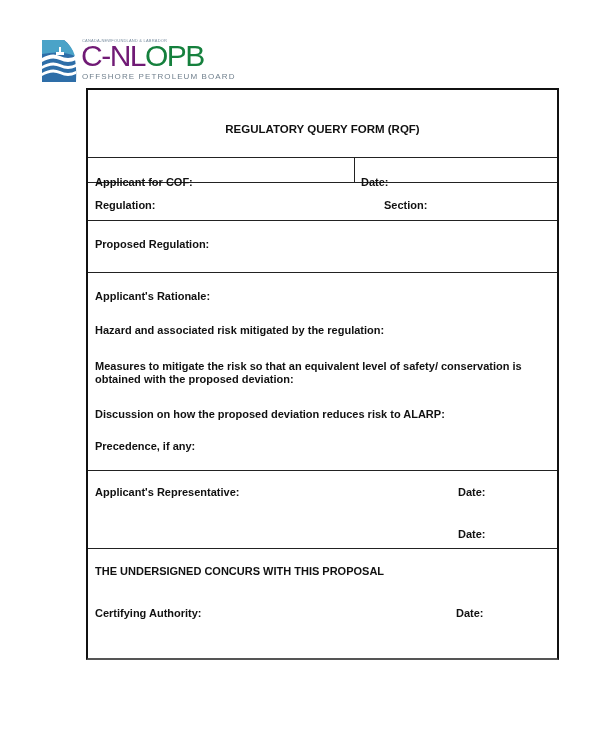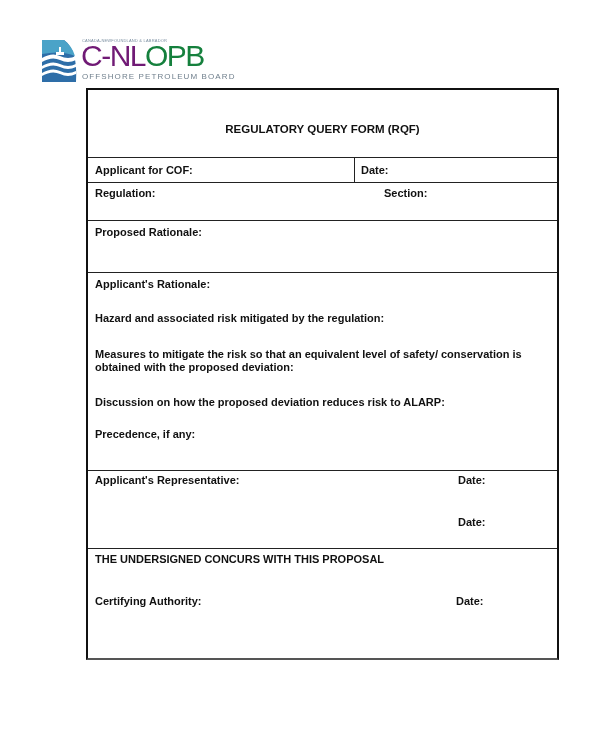--- a/index.html
+++ b/index.html
@@ -9,21 +9,21 @@
   .logo-mark { position: absolute; left: 0; top: 2px; width: 36px; height: 42px; }
   .logo-small { position: absolute; left: 40px; top: 0px; font-size: 4px; color: #7a8ea0; letter-spacing: 0.2px; white-space: nowrap; }
   .logo-name { position: absolute; left: 39px; top: 3px; font-size: 30px; line-height: 30px; letter-spacing: -1.5px; white-space: nowrap; font-family: "Liberation Sans", sans-serif; }
   .logo-name .c1 { color: #701a75; }
   .logo-name .c2 { color: #15803d; }
   .logo-sub { position: absolute; left: 40px; top: 34px; font-size: 8px; color: #6f7f8c; letter-spacing: 1.1px; white-space: nowrap; }
 
   .form { position: absolute; left: 86px; top: 88px; width: 469px; border: 2px solid #111; border-bottom-color: #555; }
   .row { position: relative; border-bottom: 1px solid #222; box-sizing: border-box; padding-left: 12px; }
   .row:last-child { border-bottom: none; }
-  .lbl { position: absolute; font-size: 11px; font-weight: bold; white-space: nowrap; }
+  .lbl { position: absolute; font-size: 11px; font-weight: bold; white-space: nowrap; margin-top: 12px; }
   .vdiv { position: absolute; top: 0; bottom: 0; width: 0; border-left: 1px solid #222; }
   .title { position: absolute; left: 0; right: 0; top: 33px; text-align: center; font-size: 11.5px; font-weight: bold; }
 </style>
 </head>
 <body>
 
 <div class="logo">
   <svg class="logo-mark" viewBox="0 0 36 42">
     <path d="M0 0 H22 Q36 10 34 42 H0 Z" fill="#2e6ea8"></path>
     <path d="M0 18 Q10 12 18 16 Q26 20 34 16 L34 20 Q26 24 18 20 Q10 16 0 22 Z" fill="#ffffff"></path>
@@ -50,21 +50,21 @@
     <span class="lbl" style="left:273px;top:6px">Date:</span>
   </div>
 
 
   <div class="row" style="height:38px">
     <span class="lbl" style="left:7px;top:4px">Regulation:</span>
     <span class="lbl" style="left:296px;top:4px">Section:</span>
   </div>
 
   <div class="row" style="height:52px">
-    <span class="lbl" style="left:7px;top:5px">Proposed Rationale:</span>
+    <span class="lbl" style="left:7px;top:5px">Proposed Regulation:</span>
   </div>
 
   <div class="row" style="height:198px">
     <span class="lbl" style="left:7px;top:5px">Applicant's Rationale:</span>
     <span class="lbl" style="left:7px;top:75px">Measures to mitigate the risk so that an equivalent level of safety/ conservation is</span>
     <span class="lbl" style="left:7px;top:39px">Hazard and associated risk mitigated by the regulation:</span>
     <span class="lbl" style="left:7px;top:88px">obtained with the proposed deviation:</span>
     <span class="lbl" style="left:7px;top:123px">Discussion on how the proposed deviation reduces risk to ALARP:</span>
     <span class="lbl" style="left:7px;top:155px">Precedence, if any:</span>
   </div>

